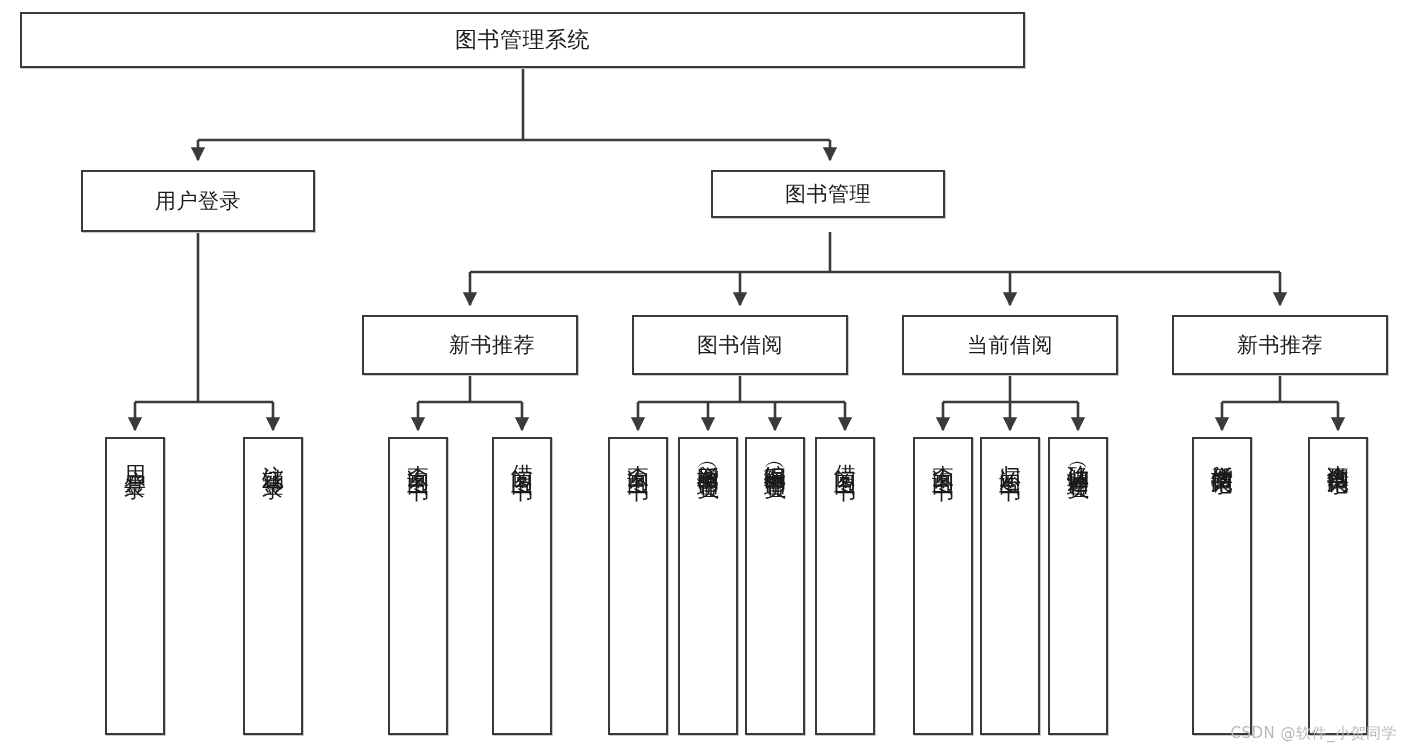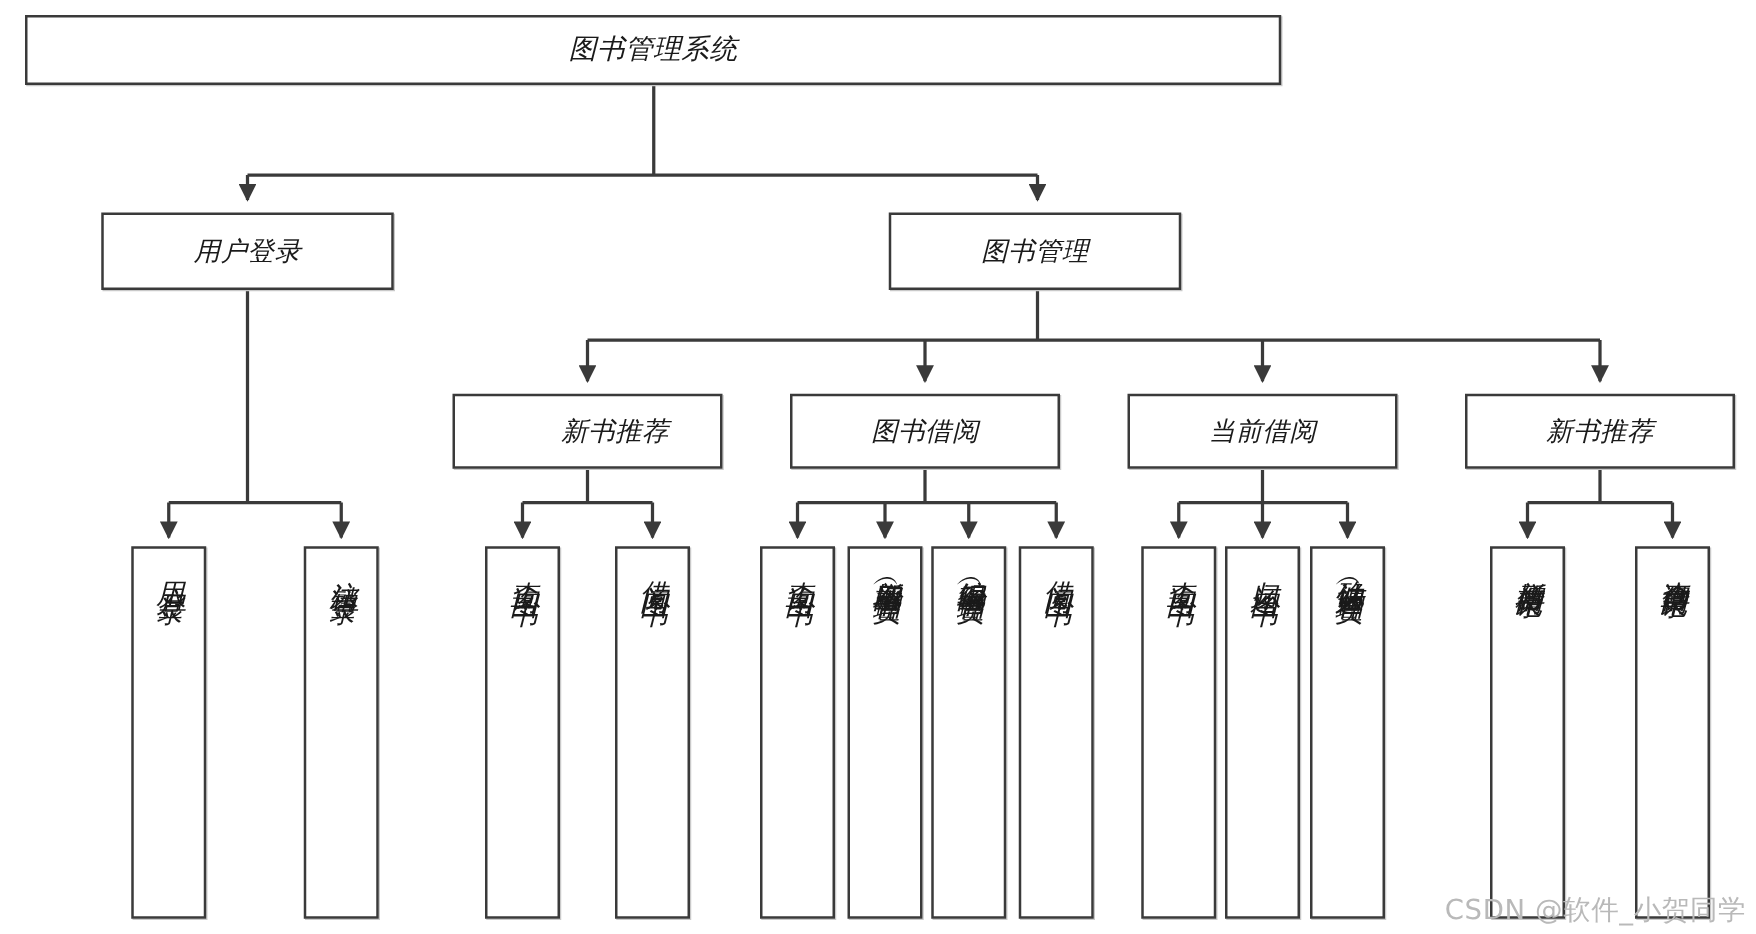--- a/index.html
+++ b/index.html
@@ -23,21 +23,20 @@
     display:flex;
     align-items:center;
     justify-content:center;
     color:#1a1a1a;
   }
   .node .label{
     display:block;
     text-align:center;
     line-height:1.18;
     letter-spacing:0.5px;
-    font-style:italic;
   }
   
   .node.h .label{font-size:21px;}
   .node.root .label{font-size:22px;}
   
   .node.v{
     align-items:flex-start;
     padding-top:8px;
   }
   .node.v .label{
@@ -48,21 +47,21 @@
     letter-spacing:5px;
     white-space:nowrap;
     margin:0 auto;
   }
   .node.v.tall .label{letter-spacing:2px;}
 
   .watermark{
     position:absolute;
     right:8px;
     bottom:4px;
-    font-size:22px;
+    font-size:15px;
     color:#b9b9b9;
     letter-spacing:0.5px;
     white-space:nowrap;
     pointer-events:none;
   }
 </style>
 </head>
 <body>
 
 <div id="diagram">
@@ -117,21 +116,21 @@
     </g>
   </svg>
 
   <div class="node h root" style="left:20px;top:12px;width:1005px;height:56px;">
     <span class="label">图书管理系统</span>
   </div>
 
   <div class="node h" style="left:81px;top:170px;width:234px;height:62px;">
     <span class="label">用户登录</span>
   </div>
-  <div class="node h" style="left:711px;top:170px;width:234px;height:62px;">
+  <div class="node h" style="left:711px;top:170px;width:234px;height:48px;">
     <span class="label">图书管理</span>
   </div>
 
   <div class="node h" style="left:362px;top:315px;width:216px;height:60px;padding-left:44px;">
     <span class="label">新书推荐</span>
   </div>
   <div class="node h" style="left:902px;top:315px;width:216px;height:60px;">
     <span class="label">当前借阅</span>
   </div>
   <div class="node h" style="left:632px;top:315px;width:216px;height:60px;">

